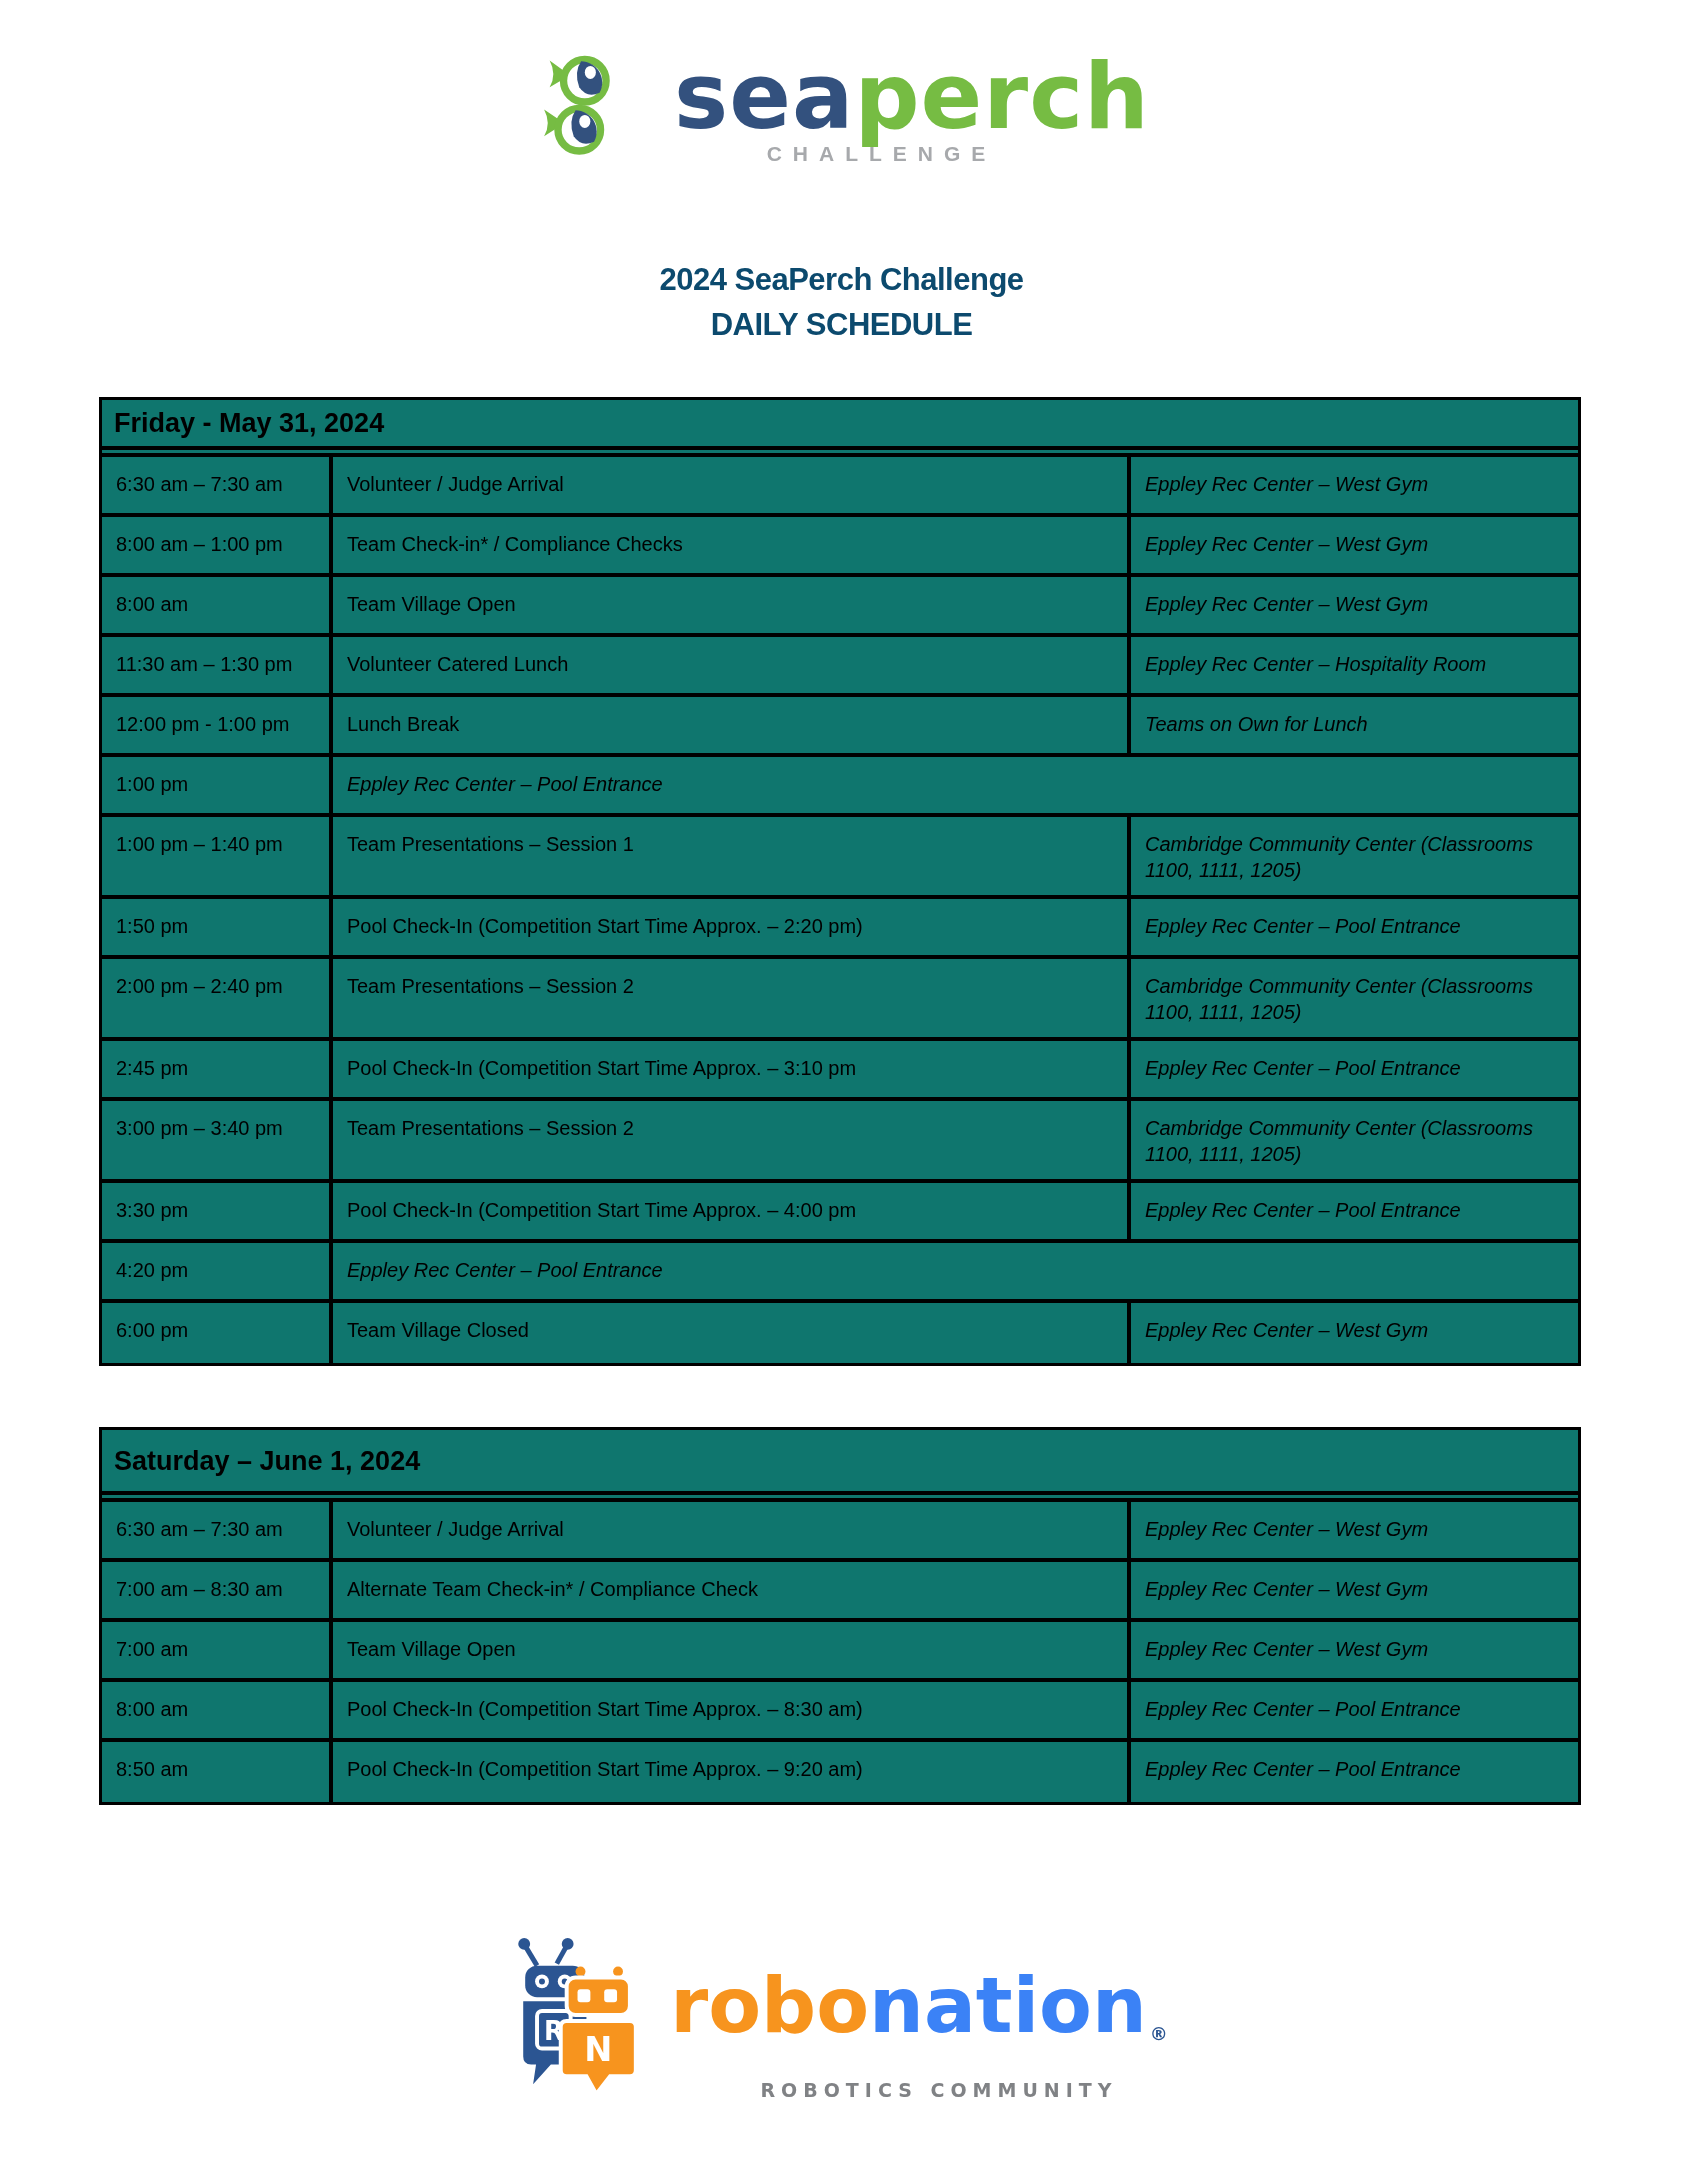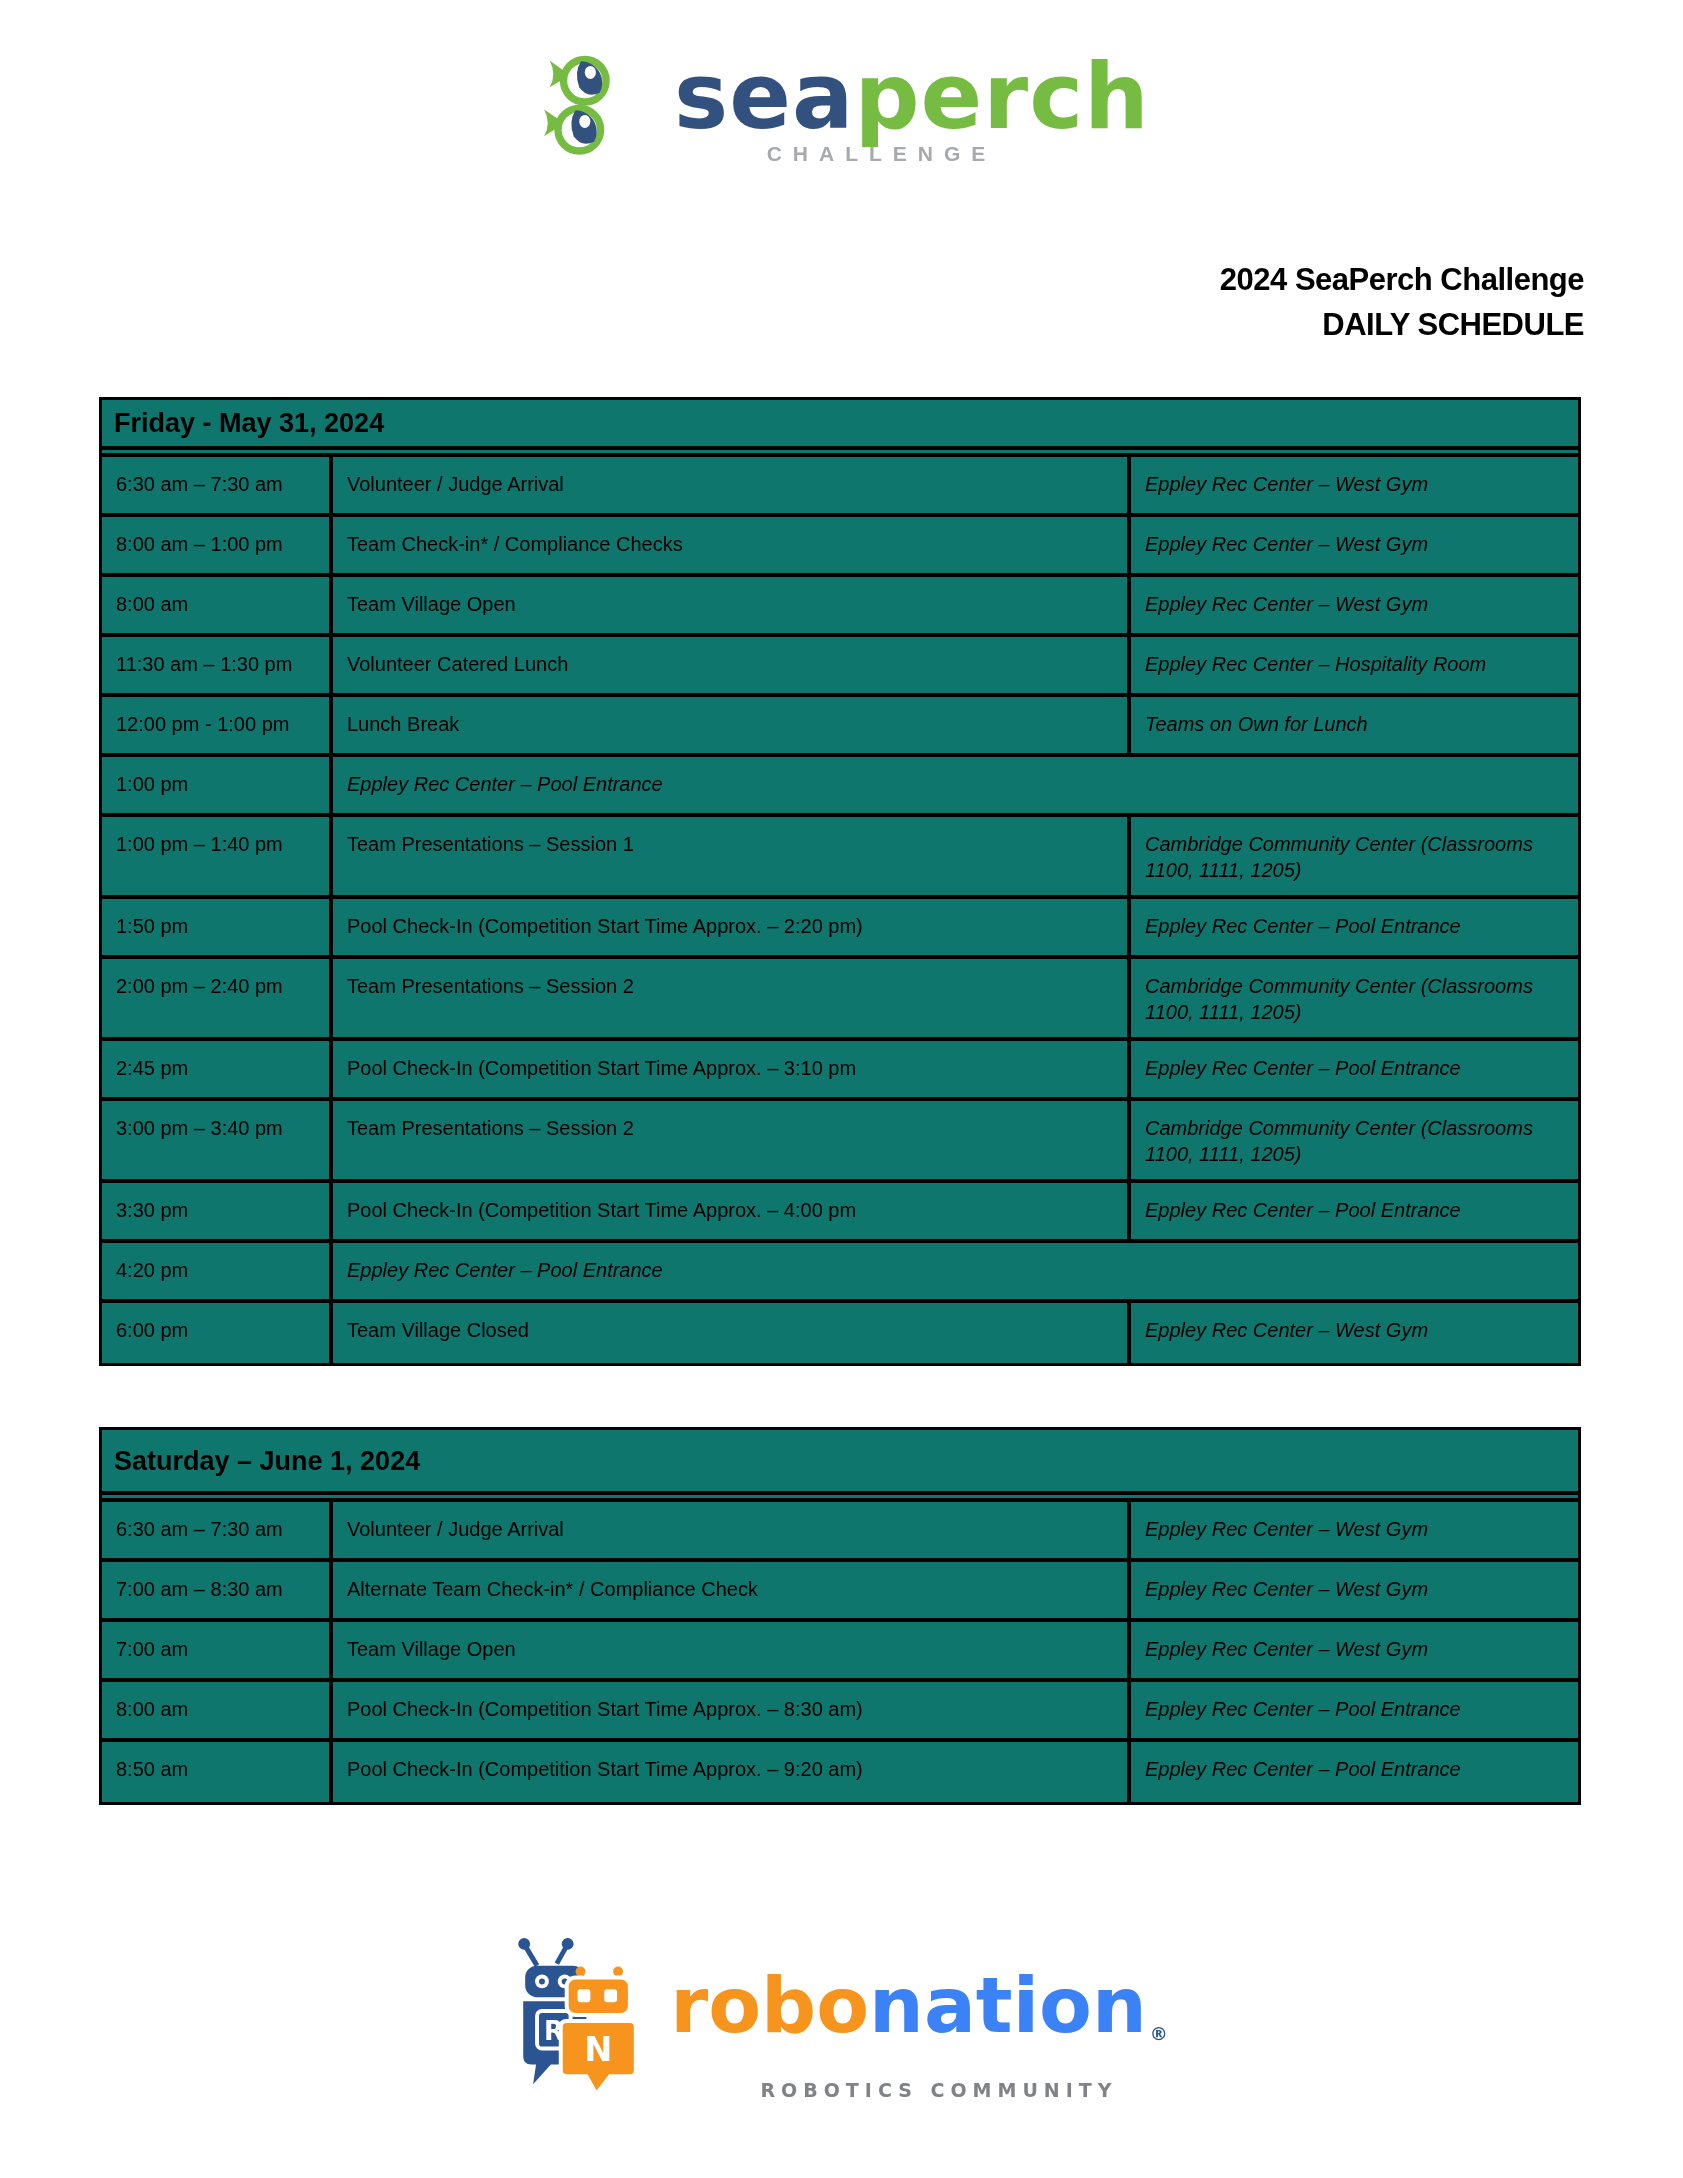--- a/index.html
+++ b/index.html
@@ -24,22 +24,22 @@
   .sp-sea{color:#33517e;}
   .sp-perch{color:#76bc43;}
   .sp-challenge{
     font-family:Liberation Sans, sans-serif;font-weight:bold;
     color:#a7a9ac;font-size:21px;letter-spacing:11px;
     text-align:center;padding-right:61px;margin-top:0px;
   }
 
   
   .title-block{
-    margin-top:91px;width:1485px;margin-left:99px;text-align:right;
-    font-weight:bold;color:#000000;
+    margin-top:91px;width:1485px;margin-left:99px;text-align:center;
+    font-weight:bold;color:#0c4a6e;
   }
   .title-line{font-size:31px;line-height:45px;letter-spacing:-0.5px;}
 
   
   .sched-table{
     width:1482px;margin-left:99px;border:3px solid #000;
     box-sizing:border-box;background:#0f766e;
   }
   .sched-table.first{margin-top:50px;}
   .sched-table.second{margin-top:61px;}

